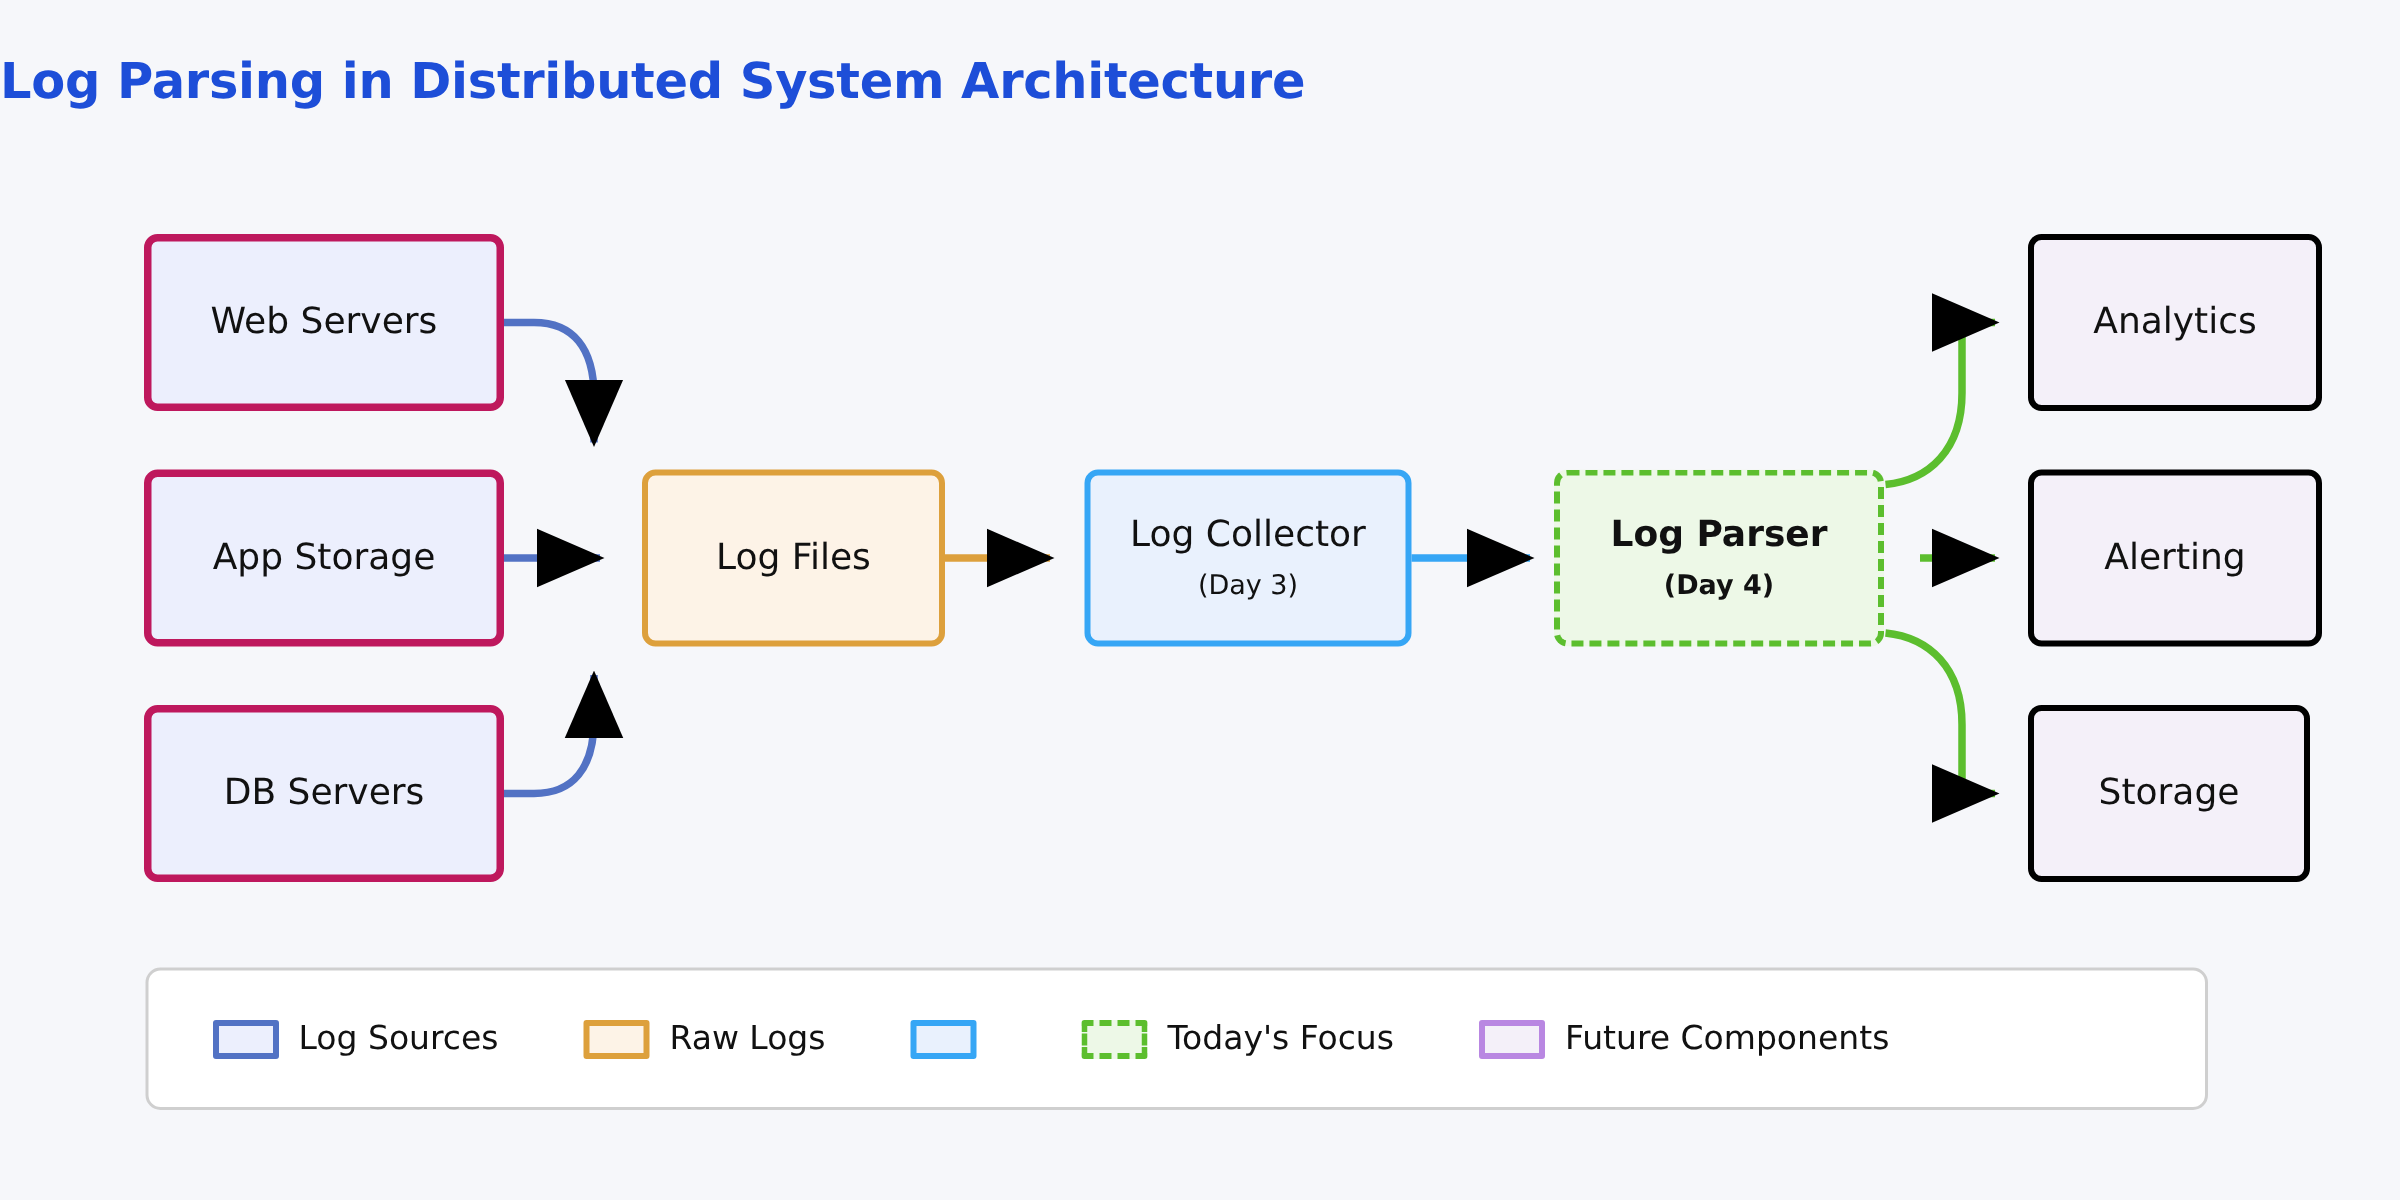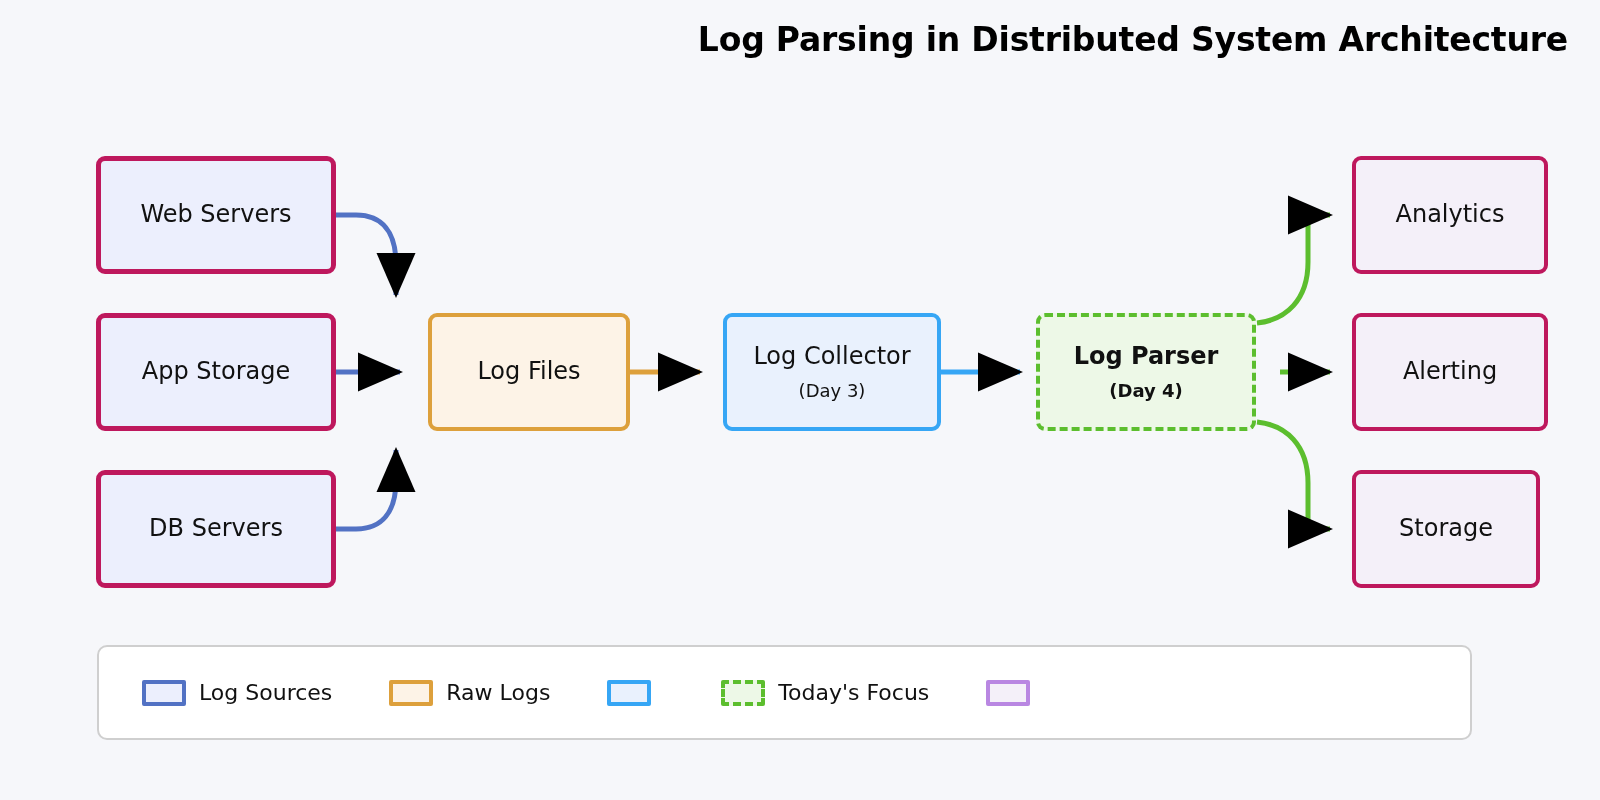--- a/index.html
+++ b/index.html
@@ -16,26 +16,26 @@
   }
   #canvas {
     position: absolute;
     left: 0; top: 0;
     width: 1600px;
     height: 800px;
   }
   #title {
     position: absolute;
     left: 0;
-    top: 20px;
+    top: 34px;
     width: 1568px;
-    text-align: right;
+    text-align: left;
     font-size: 33px;
     font-weight: bold;
-    color: #000000;
+    color: #1d4ed8;
     letter-spacing: -0.2px;
   }
   .node {
     position: absolute;
     box-sizing: border-box;
     border-radius: 9px;
     display: flex;
     flex-direction: column;
     align-items: center;
     justify-content: center;
@@ -71,21 +71,21 @@
     border: 4px solid #36a6f5;
   }
   
   .focus {
     background: #edf8e7;
     border: 4px dashed #5cbe2e;
   }
   
   .future {
     background: #f4f0f9;
-    border: 4px solid #be185d;
+    border: 4px solid #000000;
   }
 
   
   #legend {
     position: absolute;
     left: 97px;
     top: 645px;
     width: 1375px;
     height: 95px;
     box-sizing: border-box;
@@ -195,14 +195,15 @@
   </div>
   <div class="legend-item" style="margin-left:57px;">
     <span class="swatch sw-prev"></span>
   </div>
   <div class="legend-item" style="margin-left:57px;">
     <span class="swatch sw-focus"></span>
     <span class="lg-label">Today's Focus</span>
   </div>
   <div class="legend-item" style="margin-left:57px;">
     <span class="swatch sw-future"></span>
+    <span class="lg-label">Future Components</span>
   </div>
 </div>
 
 </body></html>

